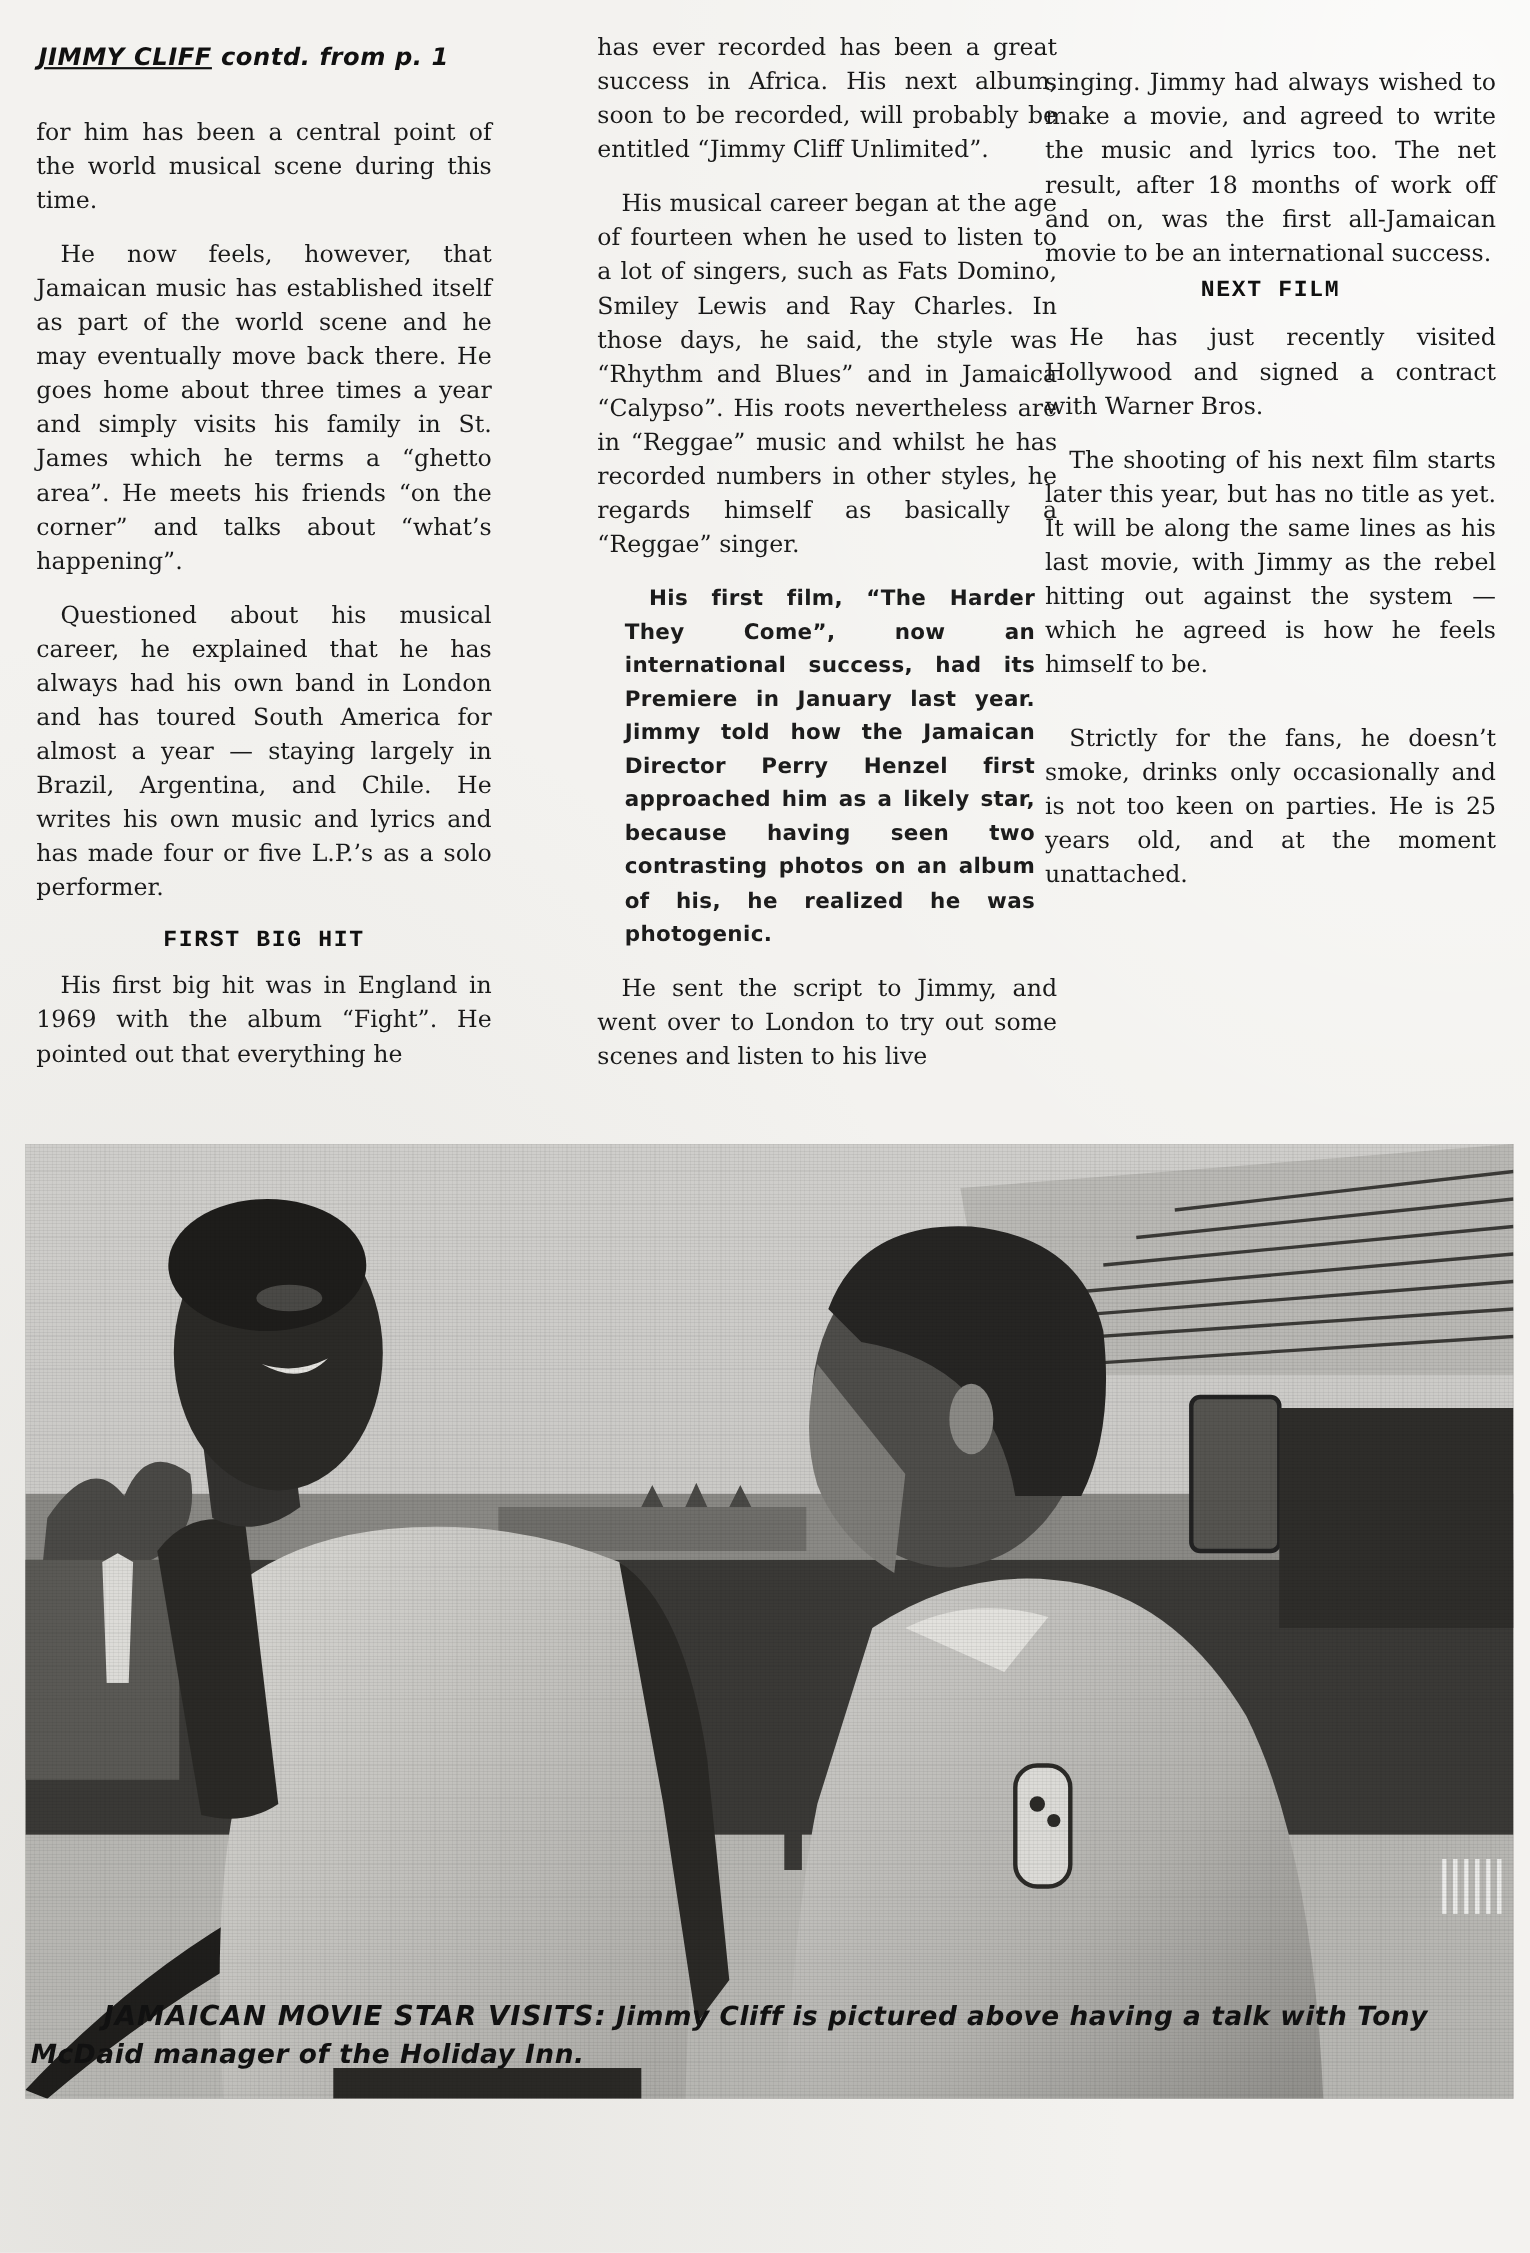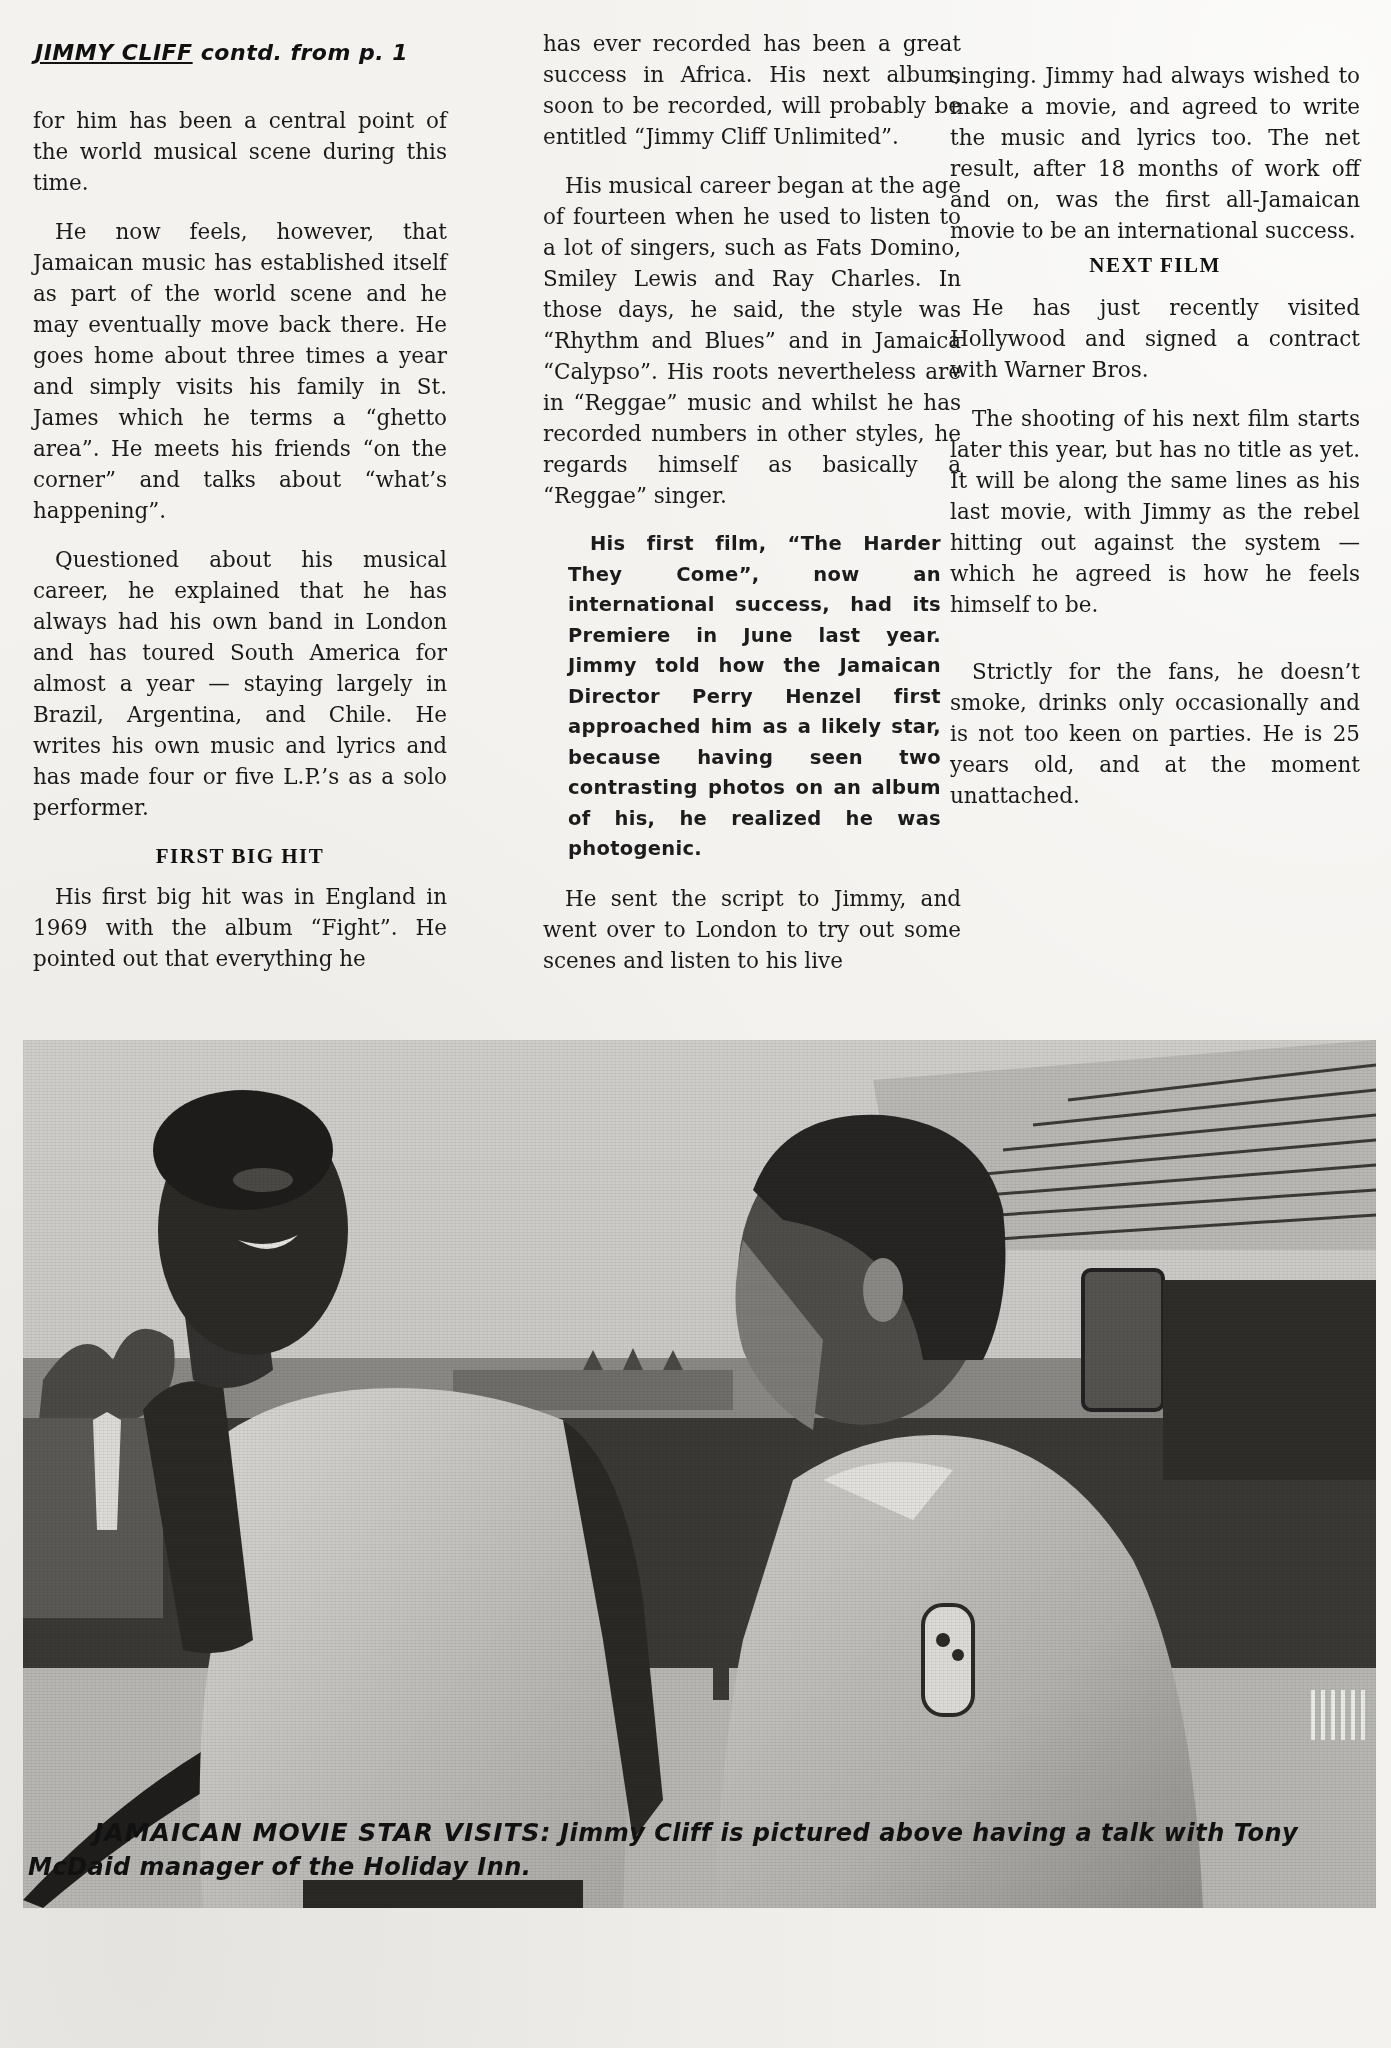--- a/index.html
+++ b/index.html
@@ -28,21 +28,21 @@
   #col3 { left: 950px; top: 36px; width: 410px; margin-top: 24px; }
 
   .kicker {
     position: absolute; left: 35px; top: 40px;
     font-family: "DejaVu Sans", sans-serif;
     font-weight: bold; font-style: italic;
     font-size: 22px; letter-spacing: 0.5px; color: #111;
   }
   .kicker .big { font-size: 22px; text-decoration: underline; }
   .subhead {
-    font-family: Liberation Serif, serif; font-weight: bold;
+    font-family: Liberation Mono, monospace; font-weight: bold;
     font-size: 21px; letter-spacing: 1.5px; text-align: center;
     line-height: 30px; color: #111;
   }
   .boldpara {
     font-family: "DejaVu Sans", sans-serif; font-weight: bold;
     font-size: 19.5px; line-height: 30.5px; letter-spacing: 0.3px;
     margin: 0 20px 0 25px !important; text-indent: 20px;
     color: #1c1c1c;
   }
 
@@ -87,21 +87,21 @@
   <div class="subhead">FIRST BIG HIT</div>
   <div class="gap" style="height:10px"></div>
   <p>His first big hit was in England in 1969 with the album “Fight”. He pointed out that everything he</p>
 </div>
 
 <div class="col" id="col2">
   <p class="noindent">has ever recorded has been a great success in Africa. His next album, soon to be recorded, will probably be entitled “Jimmy Cliff Unlimited”.</p>
   <div class="gap"></div>
   <p>His musical career began at the age of fourteen when he used to listen to a lot of singers, such as Fats Domino, Smiley Lewis and Ray Charles. In those days, he said, the style was “Rhythm and Blues” and in Jamaica “Calypso”. His roots nevertheless are in “Reggae” music and whilst he has recorded numbers in other styles, he regards himself as basically a “Reggae” singer.</p>
   <div class="gap"></div>
-  <p class="boldpara">His first film, “The Harder They Come”, now an international success, had its Premiere in June last year. Jimmy told how the Jamaican Director Perry Henzel first approached him as a likely star, because having seen two contrasting photos on an album of his, he realized he was photogenic.</p>
+  <p class="boldpara">His first film, “The Harder They Come”, now an international success, had its Premiere in January last year. Jimmy told how the Jamaican Director Perry Henzel first approached him as a likely star, because having seen two contrasting photos on an album of his, he realized he was photogenic.</p>
   <div class="gap"></div>
   <p>He sent the script to Jimmy, and went over to London to try out some scenes and listen to his live</p>
 </div>
 
 <div class="col" id="col3">
   <p class="noindent">singing. Jimmy had always wished to make a movie, and agreed to write the music and lyrics too. The net result, after 18 months of work off and on, was the first all-Jamaican movie to be an international success.</p>
   <div class="subhead" style="margin-top:4px">NEXT FILM</div>
   <div class="gap" style="height:12px"></div>
   <p>He has just recently visited Hollywood and signed a contract with Warner Bros.</p>
   <div class="gap"></div>

